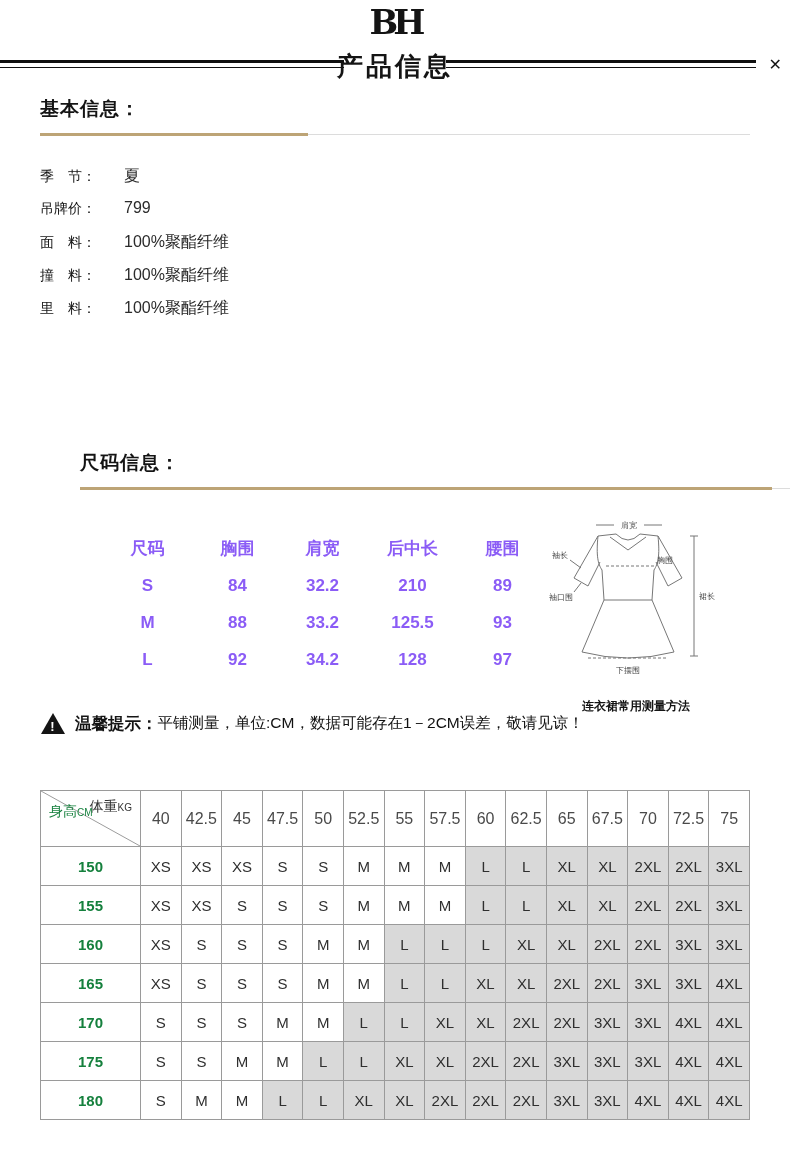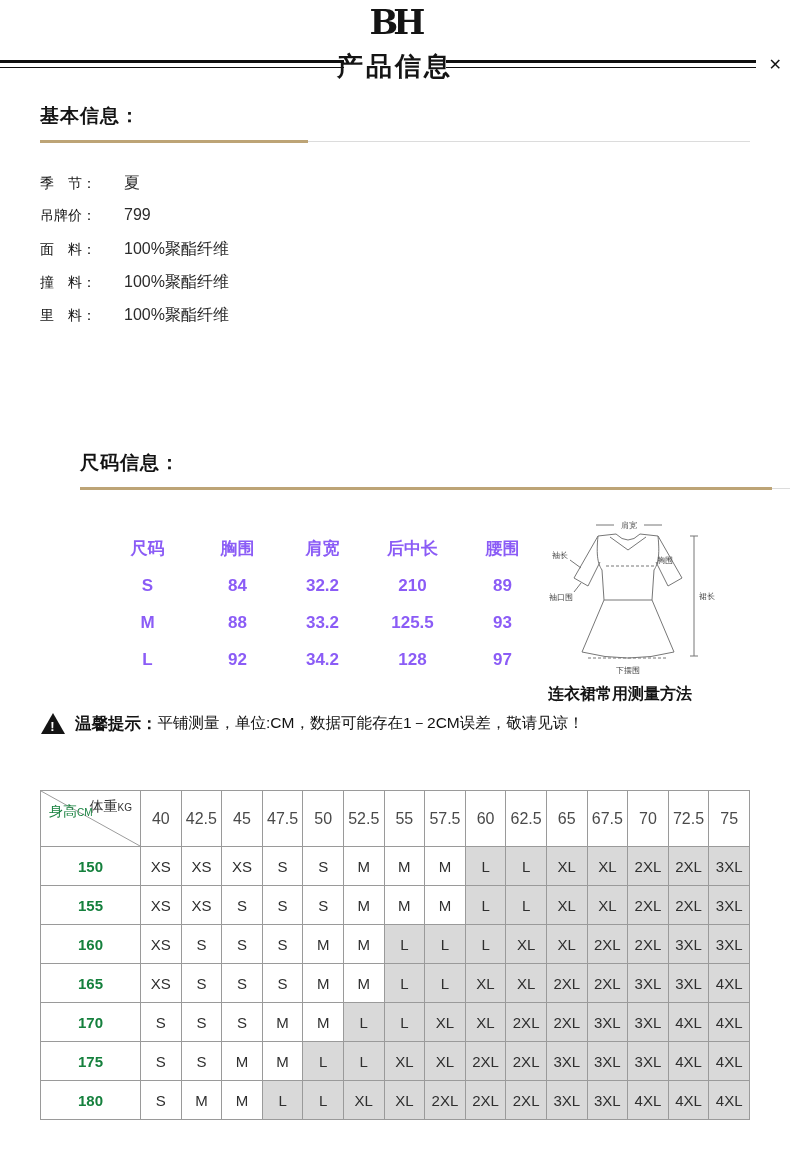--- a/index.html
+++ b/index.html
@@ -19,21 +19,21 @@
           font-size:26px; font-weight:700; letter-spacing:3px; }
   .hrule { position:absolute; background:#101010; }
   .rule-left-thick  { top:60px; left:0;     width:344px; height:3px; }
   .rule-left-thin   { top:67px; left:0;     width:344px; height:1px; }
   .rule-right-thick { top:60px; left:446px; width:310px; height:3px; }
   .rule-right-thin  { top:67px; left:446px; width:310px; height:1px; }
   .end-mark { position:absolute; top:55px; right:8px; font-size:16px; font-weight:700; }
 
   
   .section { position:absolute; left:40px; width:710px; }
-  .section-basic { top:103px; }
+  .section-basic { top:96px; }
   .section-size  { top:450px;margin-left:40px; }
   .sec-title { font-size:19px; font-weight:700; letter-spacing:1px; }
   .sec-rule  { display:flex; align-items:center; margin-top:11px; }
   .tan-bar   { height:3px; background:var(--tan); }
   .gray-bar  { flex:1; height:1px; background:#dcdcdc; }
   .section-basic .tan-bar { width:268px; }
   .section-size  .tan-bar { width:692px; }
 
   
   .info-rows { margin-top:30px; }
@@ -43,21 +43,21 @@
 
   
   .size-table-wrap { margin-top:40px; margin-left:20px; }
   .size-table { border-collapse:collapse; text-align:center; }
   .size-table th, .size-table td { padding:0; height:37px; font-size:17px;
     font-weight:700; color:#8b5cf6; }
 
   
   .diagram { position:absolute; left:548px; top:516px; width:176px; }
   .dress-svg text { font-family:"Liberation Sans","DejaVu Sans",sans-serif; fill:#444; }
-  .diagram-caption { font-size:16px; font-weight:700; margin-top:4px; }
+  .diagram-caption { text-align:center; font-size:12px; font-weight:700; margin-top:18px; }
 
   
   .notice { position:absolute; left:40px; top:712px; display:flex; align-items:center; }
   .warn { position:relative; width:27px; height:23px; margin-right:8px; flex:none; }
   .warn-tri { position:absolute; left:1px; top:1px; width:0; height:0;
     border-left:12px solid transparent; border-right:12px solid transparent;
     border-bottom:21px solid #141414; }
   .warn-bang { position:absolute; left:0; right:2px; bottom:1px; text-align:center;
     color:#fff; font-weight:700; font-size:13px; }
   .notice-title { font-weight:700; font-size:16.5px; white-space:nowrap; }

